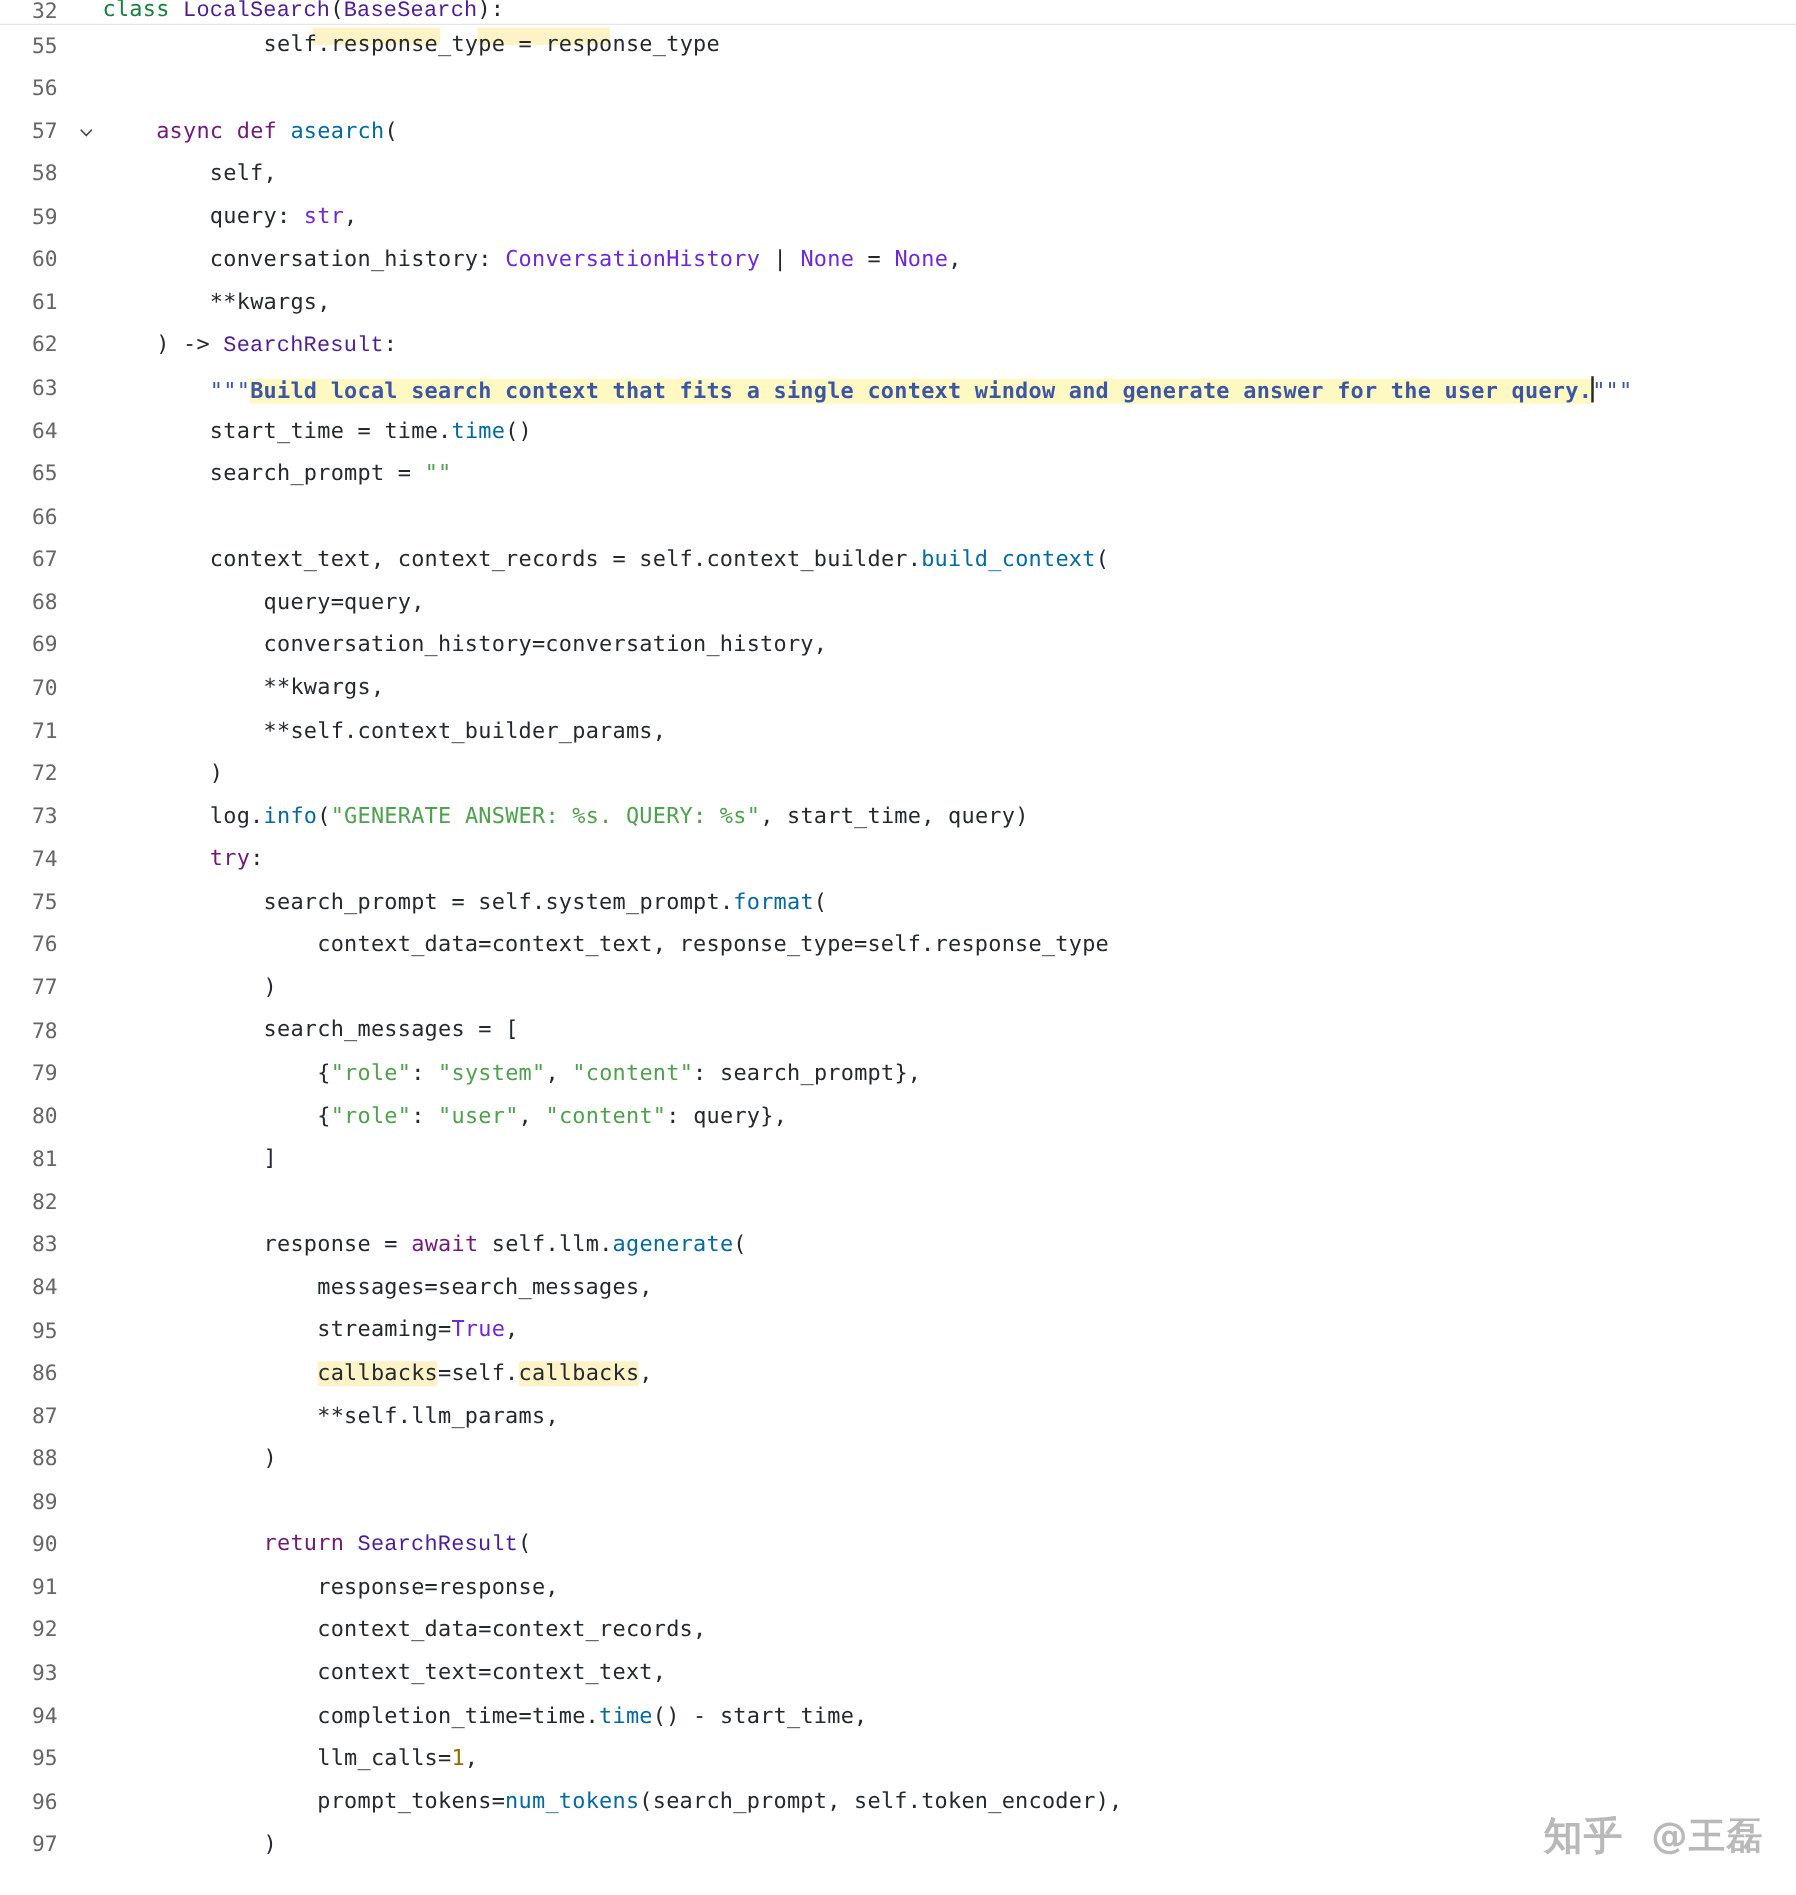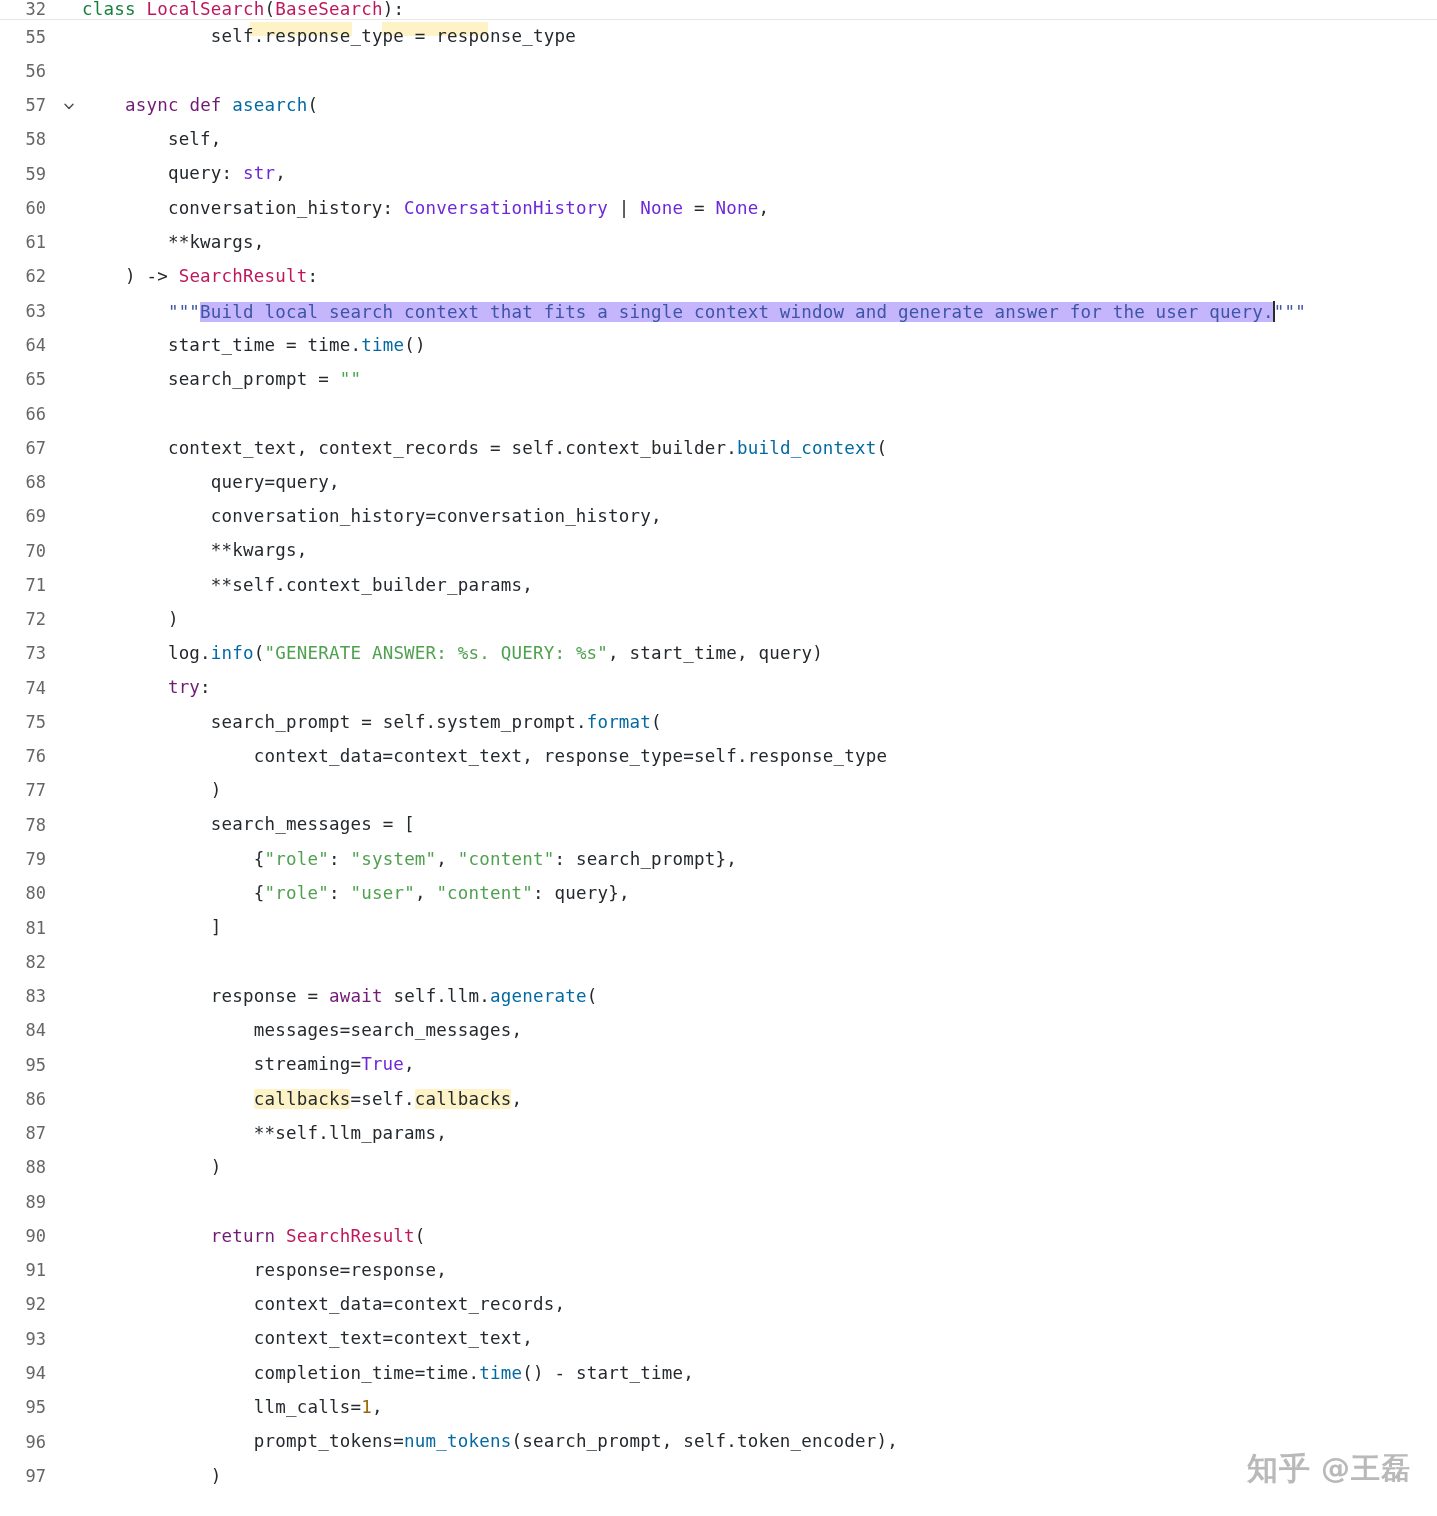--- a/index.html
+++ b/index.html
@@ -64,30 +64,30 @@
     color: #24292e;
     font-family: "DejaVu Sans Mono", monospace;
     white-space: pre;
     letter-spacing: 0.2px;
   }
 
   
   .kw      { color: #15803d; }          
   .kw-red  { color: #701a75; }          
   .fn      { color: #0369a1; }          
-  .cls     { color: #be185d; }          
+  .cls     { color: #4c1d95; font-family: Liberation Mono, monospace; }          
   .type    { color: #6d28d9; }
   .str     { color: #50a14f; }
   .doc     { color: #3d55a5; }
   .num     { color: #986801; }
   .op      { color: #24292e; }
   .plain   { color: #24292e; }
 
   .hl-occurrence { background: #fdf3c6; border-radius: 2px; }
-  .hl-selection  { background: #c4b5fd; }
+  .hl-selection  { background: #fef9c3; font-weight: bold; }
 
   .caret {
     display: inline-block;
     width: 2px;
     height: 21px;
     background: #2b2b2b;
     vertical-align: -4px;
     margin: 0 -1px;
   }
 
@@ -100,21 +100,21 @@
   }
   #m1 { left: 250px; width: 102px; }
   #m2 { left: 382px; width: 106px; }
 
   .watermark {
     position: absolute;
     right: 26px;
     bottom: 26px;
     display: flex;
     align-items: center;
-    gap: 10px;
+    gap: 22px;
     color: #b9b9b9;
     font-family: "DejaVu Sans", sans-serif;
     font-size: 30px;
     font-weight: bold;
     letter-spacing: 1px;
   }
   .watermark .zh { font-size: 31px; }
   .watermark .handle { font-size: 29px; }
 </style>
 </head>

